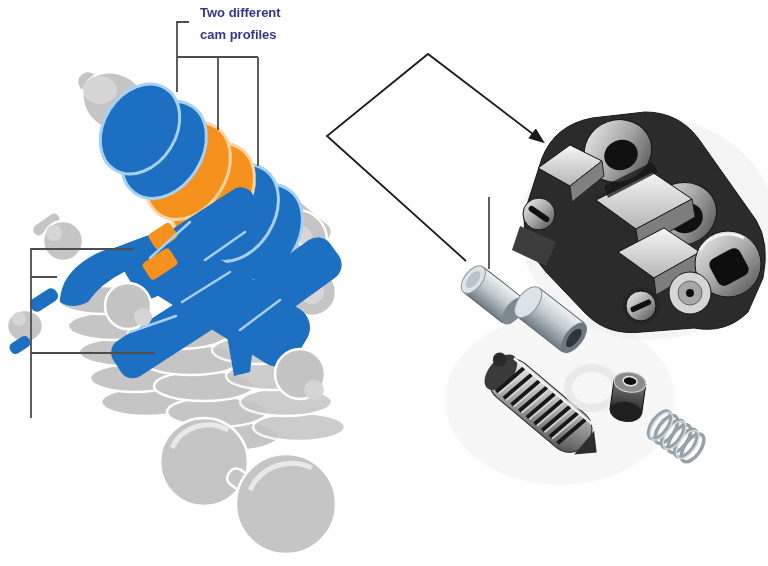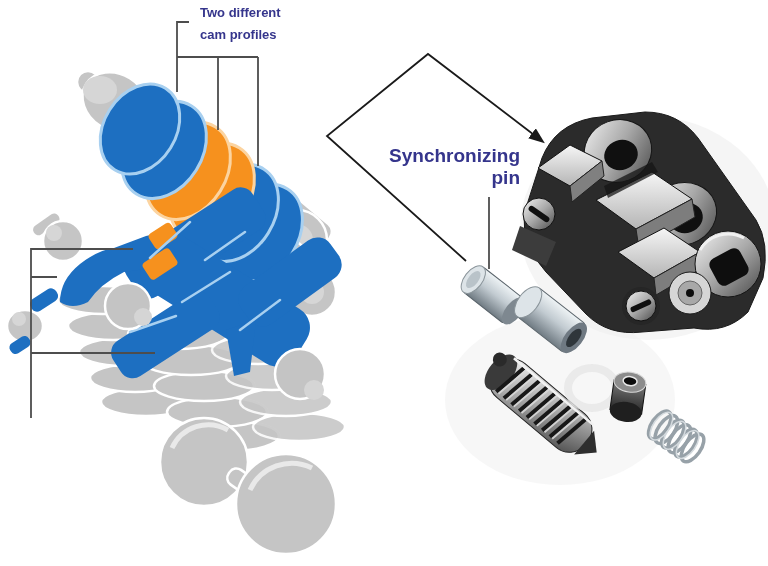--- a/index.html
+++ b/index.html
@@ -266,16 +266,14 @@
   <g>
     <path d="M189,22 L177,22 L177,92 M177,57 L258,57 M218,57 L218,130 M258,57 L258,166" class="lead"></path>
     <path d="M31,418 L31,249 L133,249 M31,277 L57,277 M31,353 L155,353" class="lead"></path>
     <path d="M489,197 L489,269" class="lead"></path>
     <path d="M466,261 L327,136 L428,54 L542,141" class="arrowline" marker-end="url(#arrow)"></path>
   </g>
 </svg>
 
 <div id="lbl-cam" class="label">Two different
 cam profiles</div>
-<div id="lbl-sync" class="label">Synchronizing
-pin</div>
 
 </div>
 
 </body></html>

